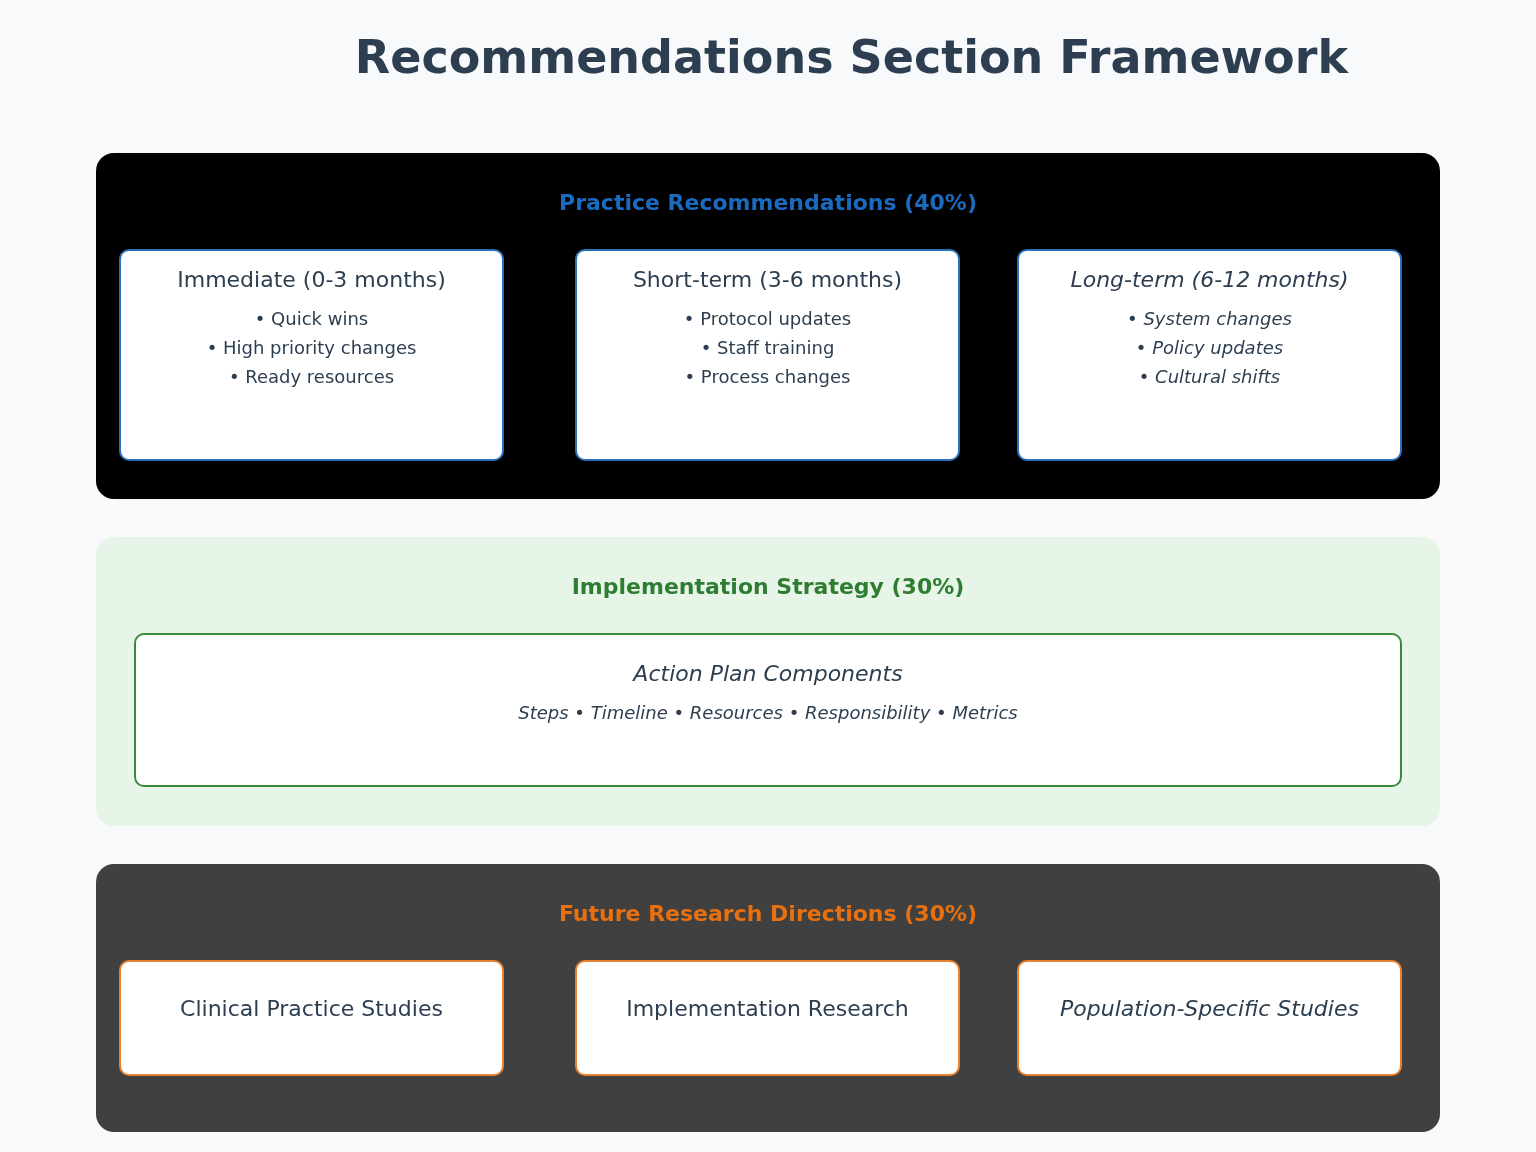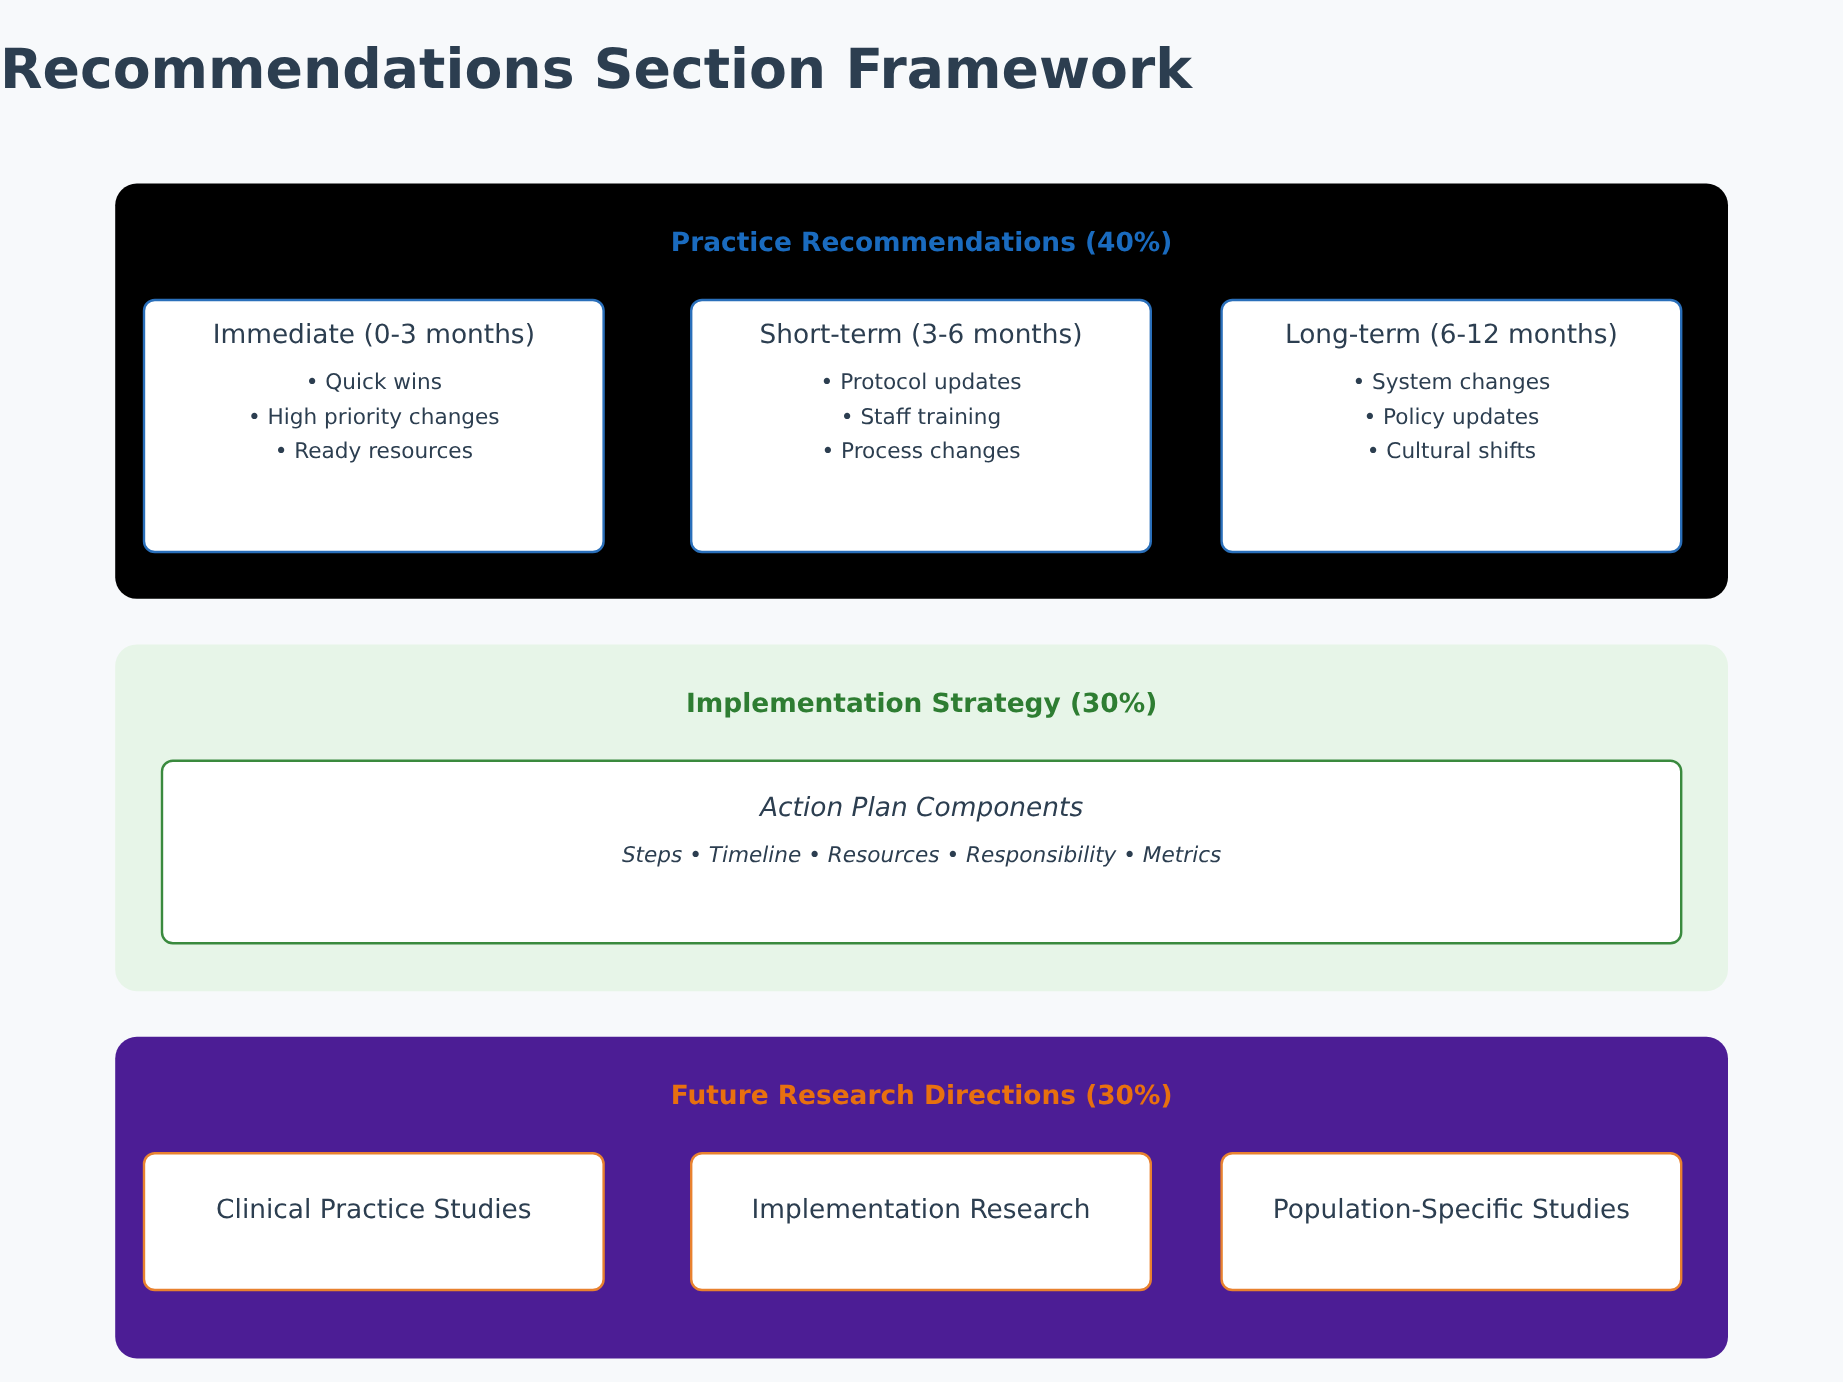--- a/index.html
+++ b/index.html
@@ -6,44 +6,44 @@
   body {
     width: 1536px; height: 1152px;
     background: #f7f9fb;
     font-family: "DejaVu Sans", sans-serif;
     position: relative;
     overflow: hidden;
     color: #2c3e50;
   }
   .title {
     position: absolute; left: 0; top: 30px; width: 1348px;
-    text-align: left; font-size: 46px; font-weight: bold; color: #2c3e50;
+    text-align: right; font-size: 46px; font-weight: bold; color: #2c3e50;
   }
   .section {
     position: absolute; left: 96px; width: 1344px;
     border-radius: 18px;
   }
   .section.blue { top: 153px; height: 346px; background: #000000; }
   .section.green { top: 537px; height: 289px; background: #e7f5e8; }
-  .section.orange { top: 864px; height: 268px; background: #4c1d95; }
+  .section.orange { top: 864px; height: 268px; background: #404040; }
   .sec-title {
     position: absolute; left: 0; width: 100%; text-align: center;
     font-size: 22px; font-weight: bold;
   }
   .blue .sec-title { top: 37px; color: #1a6bbf; }
   .green .sec-title { top: 37px; color: #2e7d32; }
   .orange .sec-title { top: 37px; color: #e8700f; }
   .box {
     position: absolute; background: #fff; border-radius: 10px;
     box-sizing: border-box; text-align: center;
   }
   .blue .box { border: 2px solid #2a6fba; top: 96px; width: 385px; height: 212px; }
   .orange .box { border: 2px solid #e8812f; top: 96px; width: 385px; height: 116px; }
   .green .box { border: 2px solid #3a8a3e; top: 96px; left: 38px; width: 1268px; height: 154px; font-style: italic; }
-  .b1 { left: 23px; } .b2 { left: 479px; } .b3 { left: 921px; }
+  .b1 { left: 23px; } .b2 { left: 479px; } .b3 { left: 921px; font-style: italic; }
   .box-title { font-size: 22px; margin-top: 16px; color: #2c3e50; }
   .box-items { margin-top: 12px; font-size: 18px; line-height: 29px; color: #2c3e50; }
   .green .box-title { margin-top: 26px; }
   .green .box-items { margin-top: 12px; }
   .orange .box-title { margin-top: 34px; }
 </style>
 </head>
 <body>
 
 <div class="title">Recommendations Section Framework</div>

